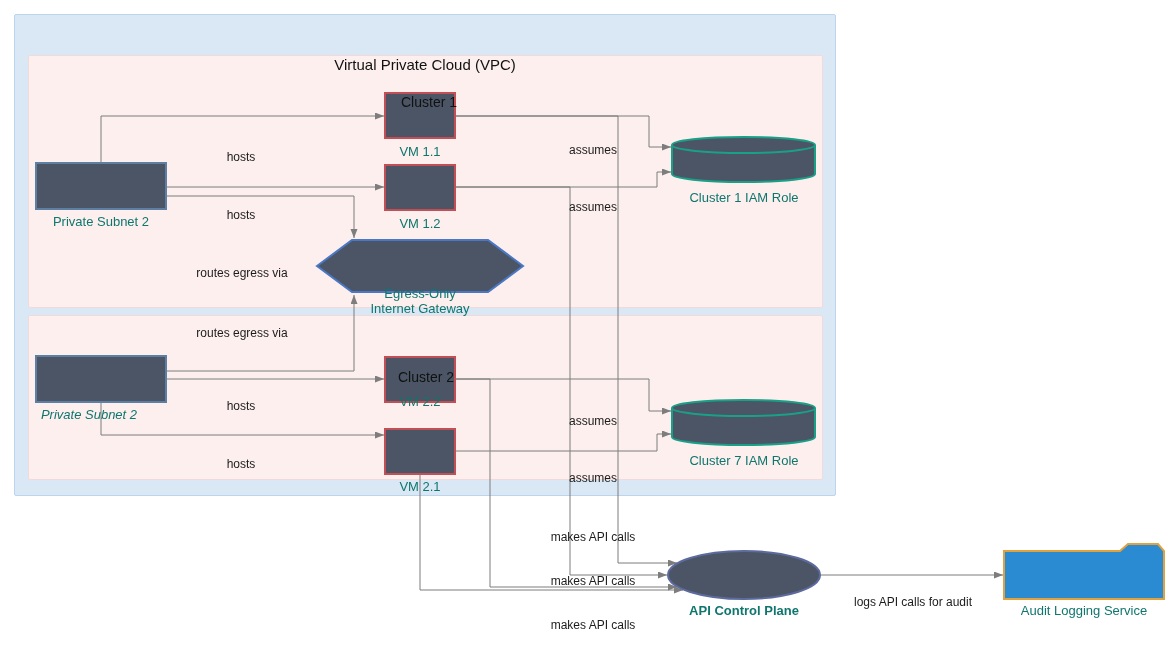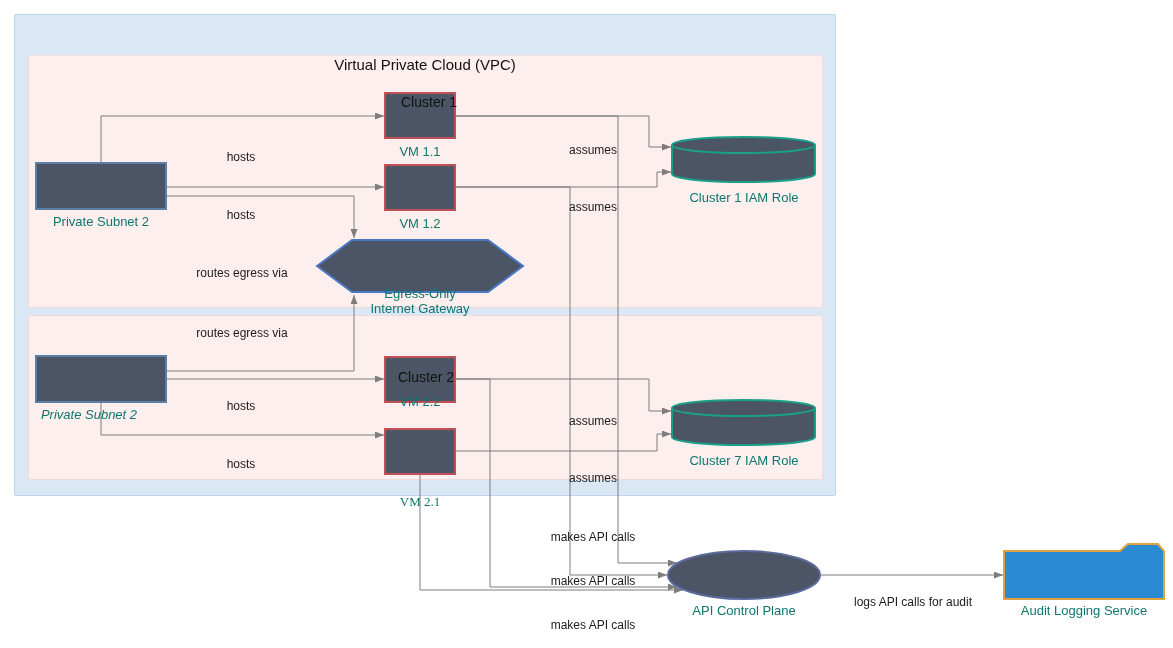--- a/index.html
+++ b/index.html
@@ -101,28 +101,28 @@
 
   <div class="lbl title vpc-title" style="left:425px;top:29px;">Virtual Private Cloud (VPC)</div>
   <div class="lbl title" style="left:429px;top:67px;">Cluster 1</div>
   <div class="lbl title" style="left:426px;top:342px;text-align:right;">Cluster 2</div>
 
   <div class="lbl node-lbl" style="left:101px;top:186px;">Private Subnet 2</div>
   <div class="lbl node-lbl" style="left:89px;top:379px;font-style:italic;">Private Subnet 2</div>
   <div class="lbl node-lbl" style="left:420px;top:116px;">VM 1.1</div>
   <div class="lbl node-lbl" style="left:420px;top:188px;">VM 1.2</div>
   <div class="lbl node-lbl" style="left:420px;top:366px;">VM 2.2</div>
-  <div class="lbl node-lbl" style="left:420px;top:467px;font-family:Liberation Serif, serif;">VM 2.1</div>
+  <div class="lbl node-lbl" style="left:420px;top:451px;">VM 2.1</div>
   <div class="lbl node-lbl gateway-lbl" style="left:420px;top:266px;">
     <span>Egress-Only</span>
     <span>Internet Gateway</span>
   </div>
   <div class="lbl node-lbl" style="left:744px;top:162px;">Cluster 1 IAM Role</div>
   <div class="lbl node-lbl" style="left:744px;top:425px;">Cluster 7 IAM Role</div>
-  <div class="lbl node-lbl" style="left:744px;top:575px;">API Control Plane</div>
+  <div class="lbl node-lbl" style="left:744px;top:575px;font-weight:bold;">API Control Plane</div>
   <div class="lbl node-lbl" style="left:1084px;top:575px;text-align:right;">Audit Logging Service</div>
 
   <div class="lbl edge-lbl" style="left:241px;top:122px;">hosts</div>
   <div class="lbl edge-lbl" style="left:241px;top:180px;">hosts</div>
   <div class="lbl edge-lbl" style="left:242px;top:238px;">routes egress via</div>
   <div class="lbl edge-lbl" style="left:242px;top:298px;">routes egress via</div>
   <div class="lbl edge-lbl" style="left:241px;top:371px;">hosts</div>
   <div class="lbl edge-lbl" style="left:241px;top:429px;">hosts</div>
   <div class="lbl edge-lbl" style="left:593px;top:115px;">assumes</div>
   <div class="lbl edge-lbl" style="left:593px;top:172px;">assumes</div>

